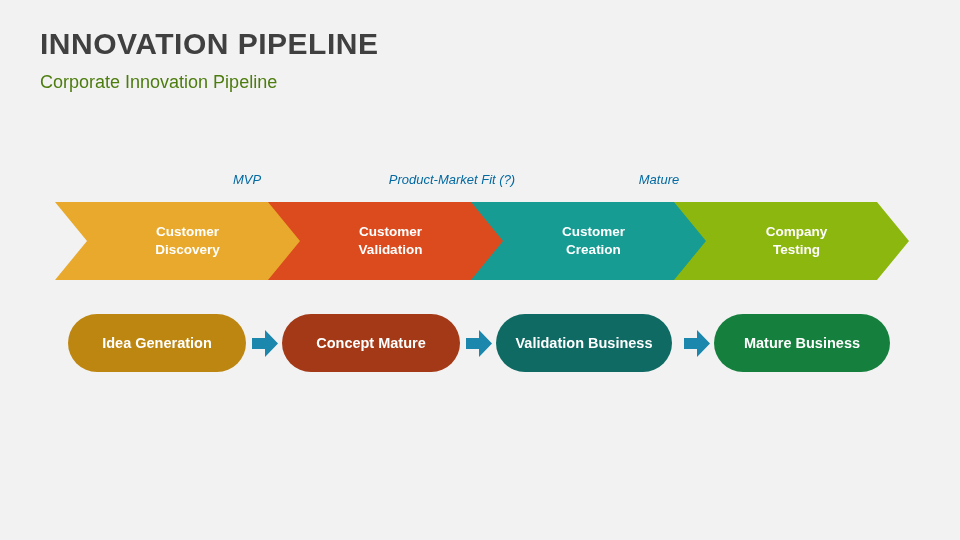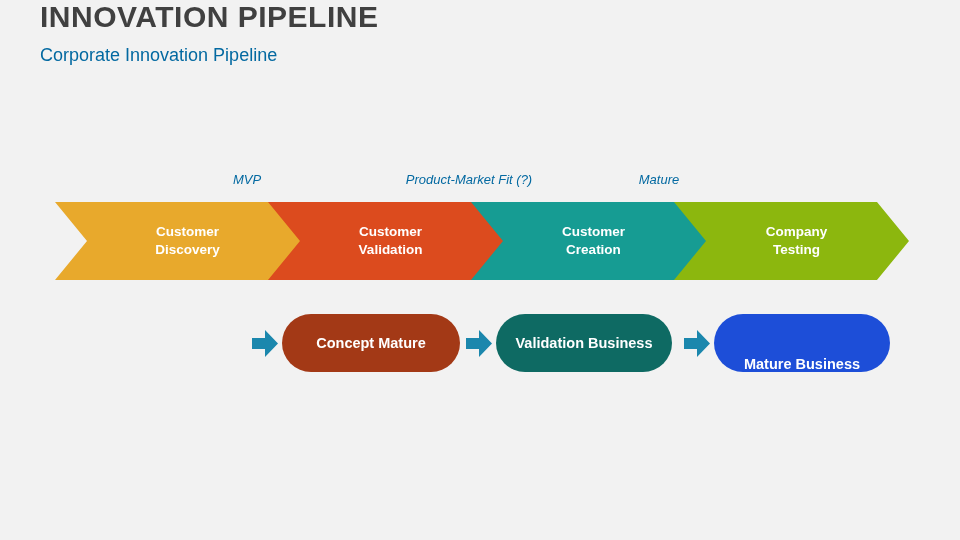--- a/index.html
+++ b/index.html
@@ -12,36 +12,36 @@
     background: #f2f2f2;
     font-family: "Liberation Sans", sans-serif;
     overflow: hidden;
     position: relative;
   }
 
   
   .header {
     position: absolute;
     left: 40px;
-    top: 0;
+    top: 27px;
     width: 880px;
   }
   .title {
     font-size: 30px;
     font-weight: bold;
     color: #404040;
     letter-spacing: 0.5px;
     line-height: 1.15;
     margin: 0;
     text-transform: uppercase;
   }
   .subtitle {
     font-size: 18px;
     font-weight: normal;
-    color: #0369a1;
+    color: #4d7c0f;
     margin: 10px 0 0 0;
     line-height: 1.2;
   }
 
   
   .annotations {
     position: absolute;
     left: 0;
     top: 172px;
     width: 960px;
@@ -123,21 +123,21 @@
 </head>
 <body>
 
 <div class="header">
   <h1 class="title">INNOVATION PIPELINE</h1>
   <p class="subtitle">Corporate Innovation Pipeline</p>
 </div>
 
 <div class="annotations" id="annotations-layer">
     <div class="annotation" style="left: 247px;">MVP</div>
-    <div class="annotation" style="left: 469px;">Product-Market Fit (?)</div>
+    <div class="annotation" style="left: 452px;">Product-Market Fit (?)</div>
     <div class="annotation" style="left: 659px;">Mature</div>
   </div>
 
 <div class="chevron-band" id="chevron-layer">
     <div class="chevron" style="left: 55px; width: 245px; background: rgb(232, 169, 44); z-index: 10;">
       <div class="chevron-label">Customer
 Discovery</div>
     </div>
     <div class="chevron" style="left: 258px; width: 245px; background: rgb(220, 75, 30); z-index: 9;">
       <div class="chevron-label">Customer
@@ -147,27 +147,30 @@
       <div class="chevron-label">Customer
 Creation</div>
     </div>
     <div class="chevron" style="left: 664px; width: 245px; background: rgb(140, 183, 14); z-index: 7;">
       <div class="chevron-label">Company
 Testing</div>
     </div>
   </div>
 
 <div class="pill-row" id="pill-layer">
+    <div class="pill" style="left: 68px; width: 178px; background: rgb(189, 134, 16);">
+      <div class="pill-label">Idea Generation</div>
+    </div>
     <div class="pill" style="left: 282px; width: 178px; background: rgb(163, 57, 22);">
       <div class="pill-label">Concept Mature</div>
     </div>
     <div class="pill" style="left: 496px; width: 176px; background: rgb(14, 106, 99);">
       <div class="pill-label">Validation Business</div>
     </div>
-    <div class="pill" style="left: 714px; width: 176px; background: #1d4ed8; align-items: flex-end;">
+    <div class="pill" style="left: 714px; width: 176px; background: #15803d;">
       <div class="pill-label">Mature Business</div>
     </div>
     <div class="pill-arrow" style="left: 252px;">
       <svg viewBox="0 0 26 27" xmlns="http://www.w3.org/2000/svg">
         <path d="M0 8 L13 8 L13 0 L26 13.5 L13 27 L13 19 L0 19 Z" fill="#1b87ad"></path>
       </svg>
     </div>
     <div class="pill-arrow" style="left: 466px;">
       <svg viewBox="0 0 26 27" xmlns="http://www.w3.org/2000/svg">
         <path d="M0 8 L13 8 L13 0 L26 13.5 L13 27 L13 19 L0 19 Z" fill="#1b87ad"></path>

